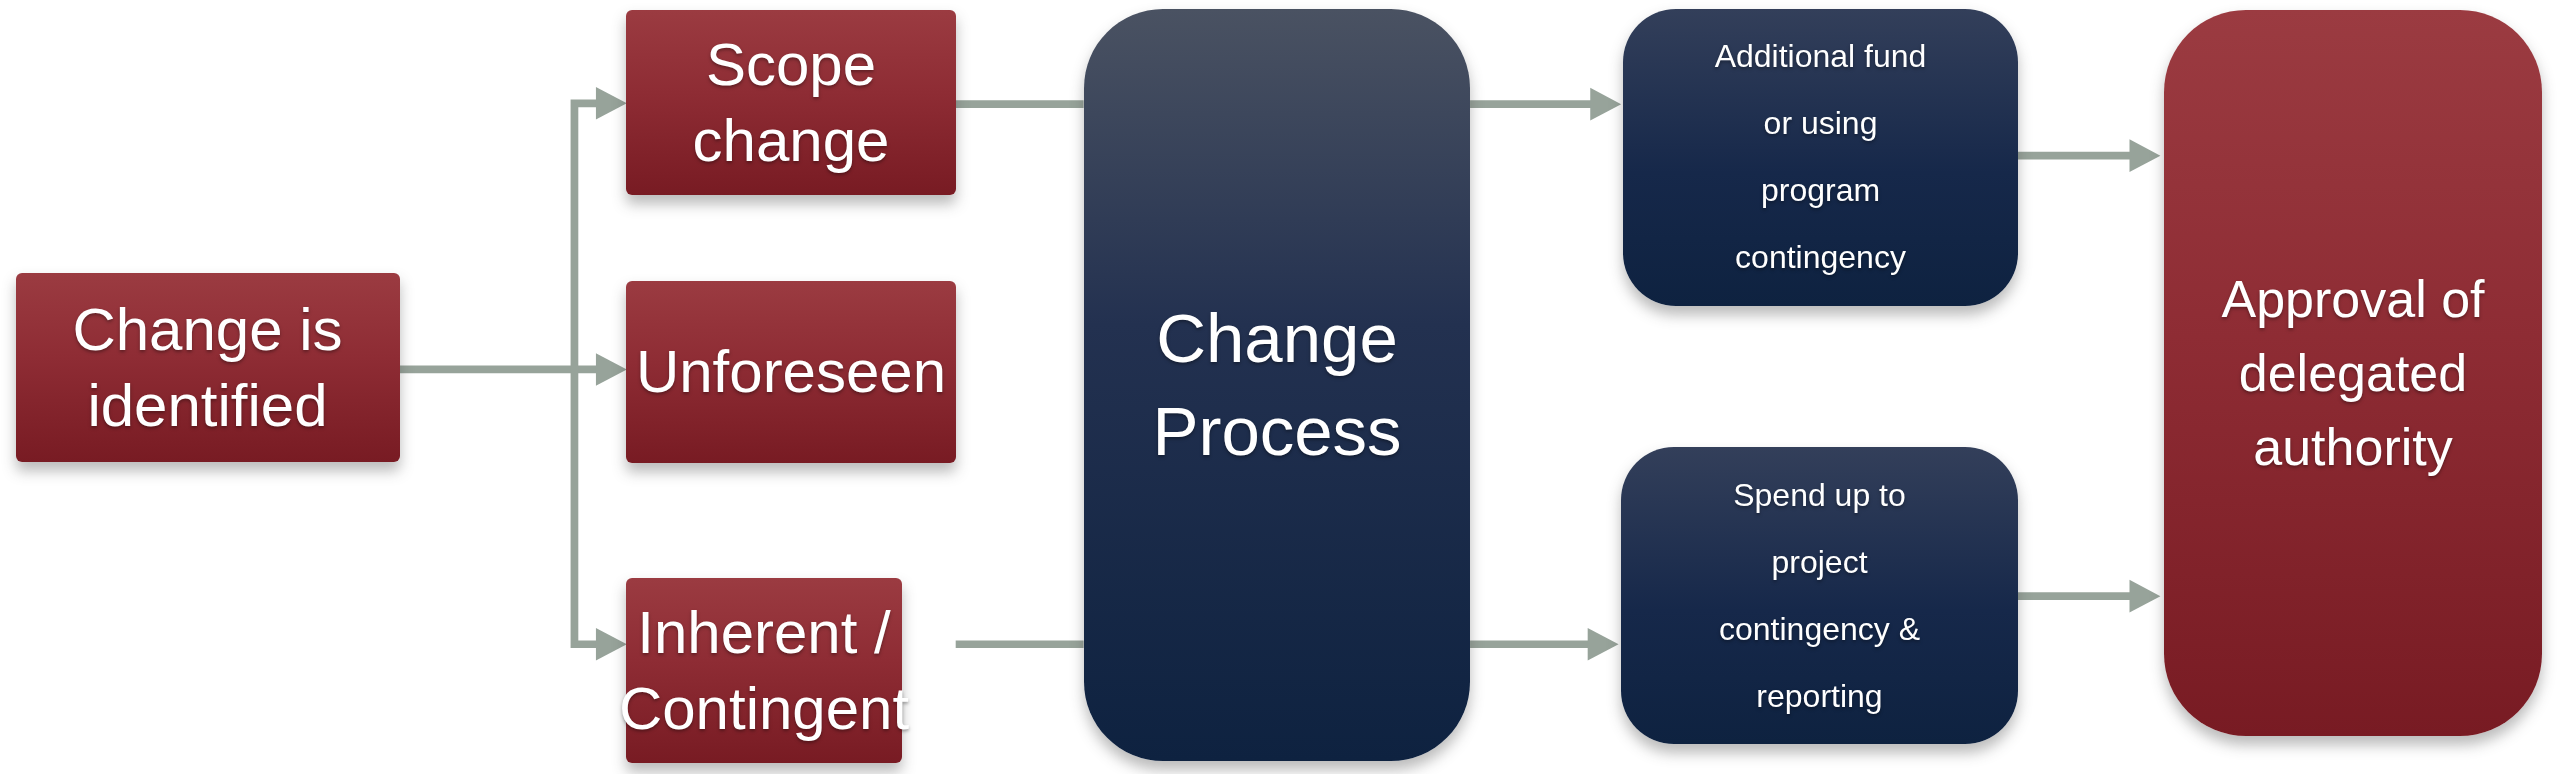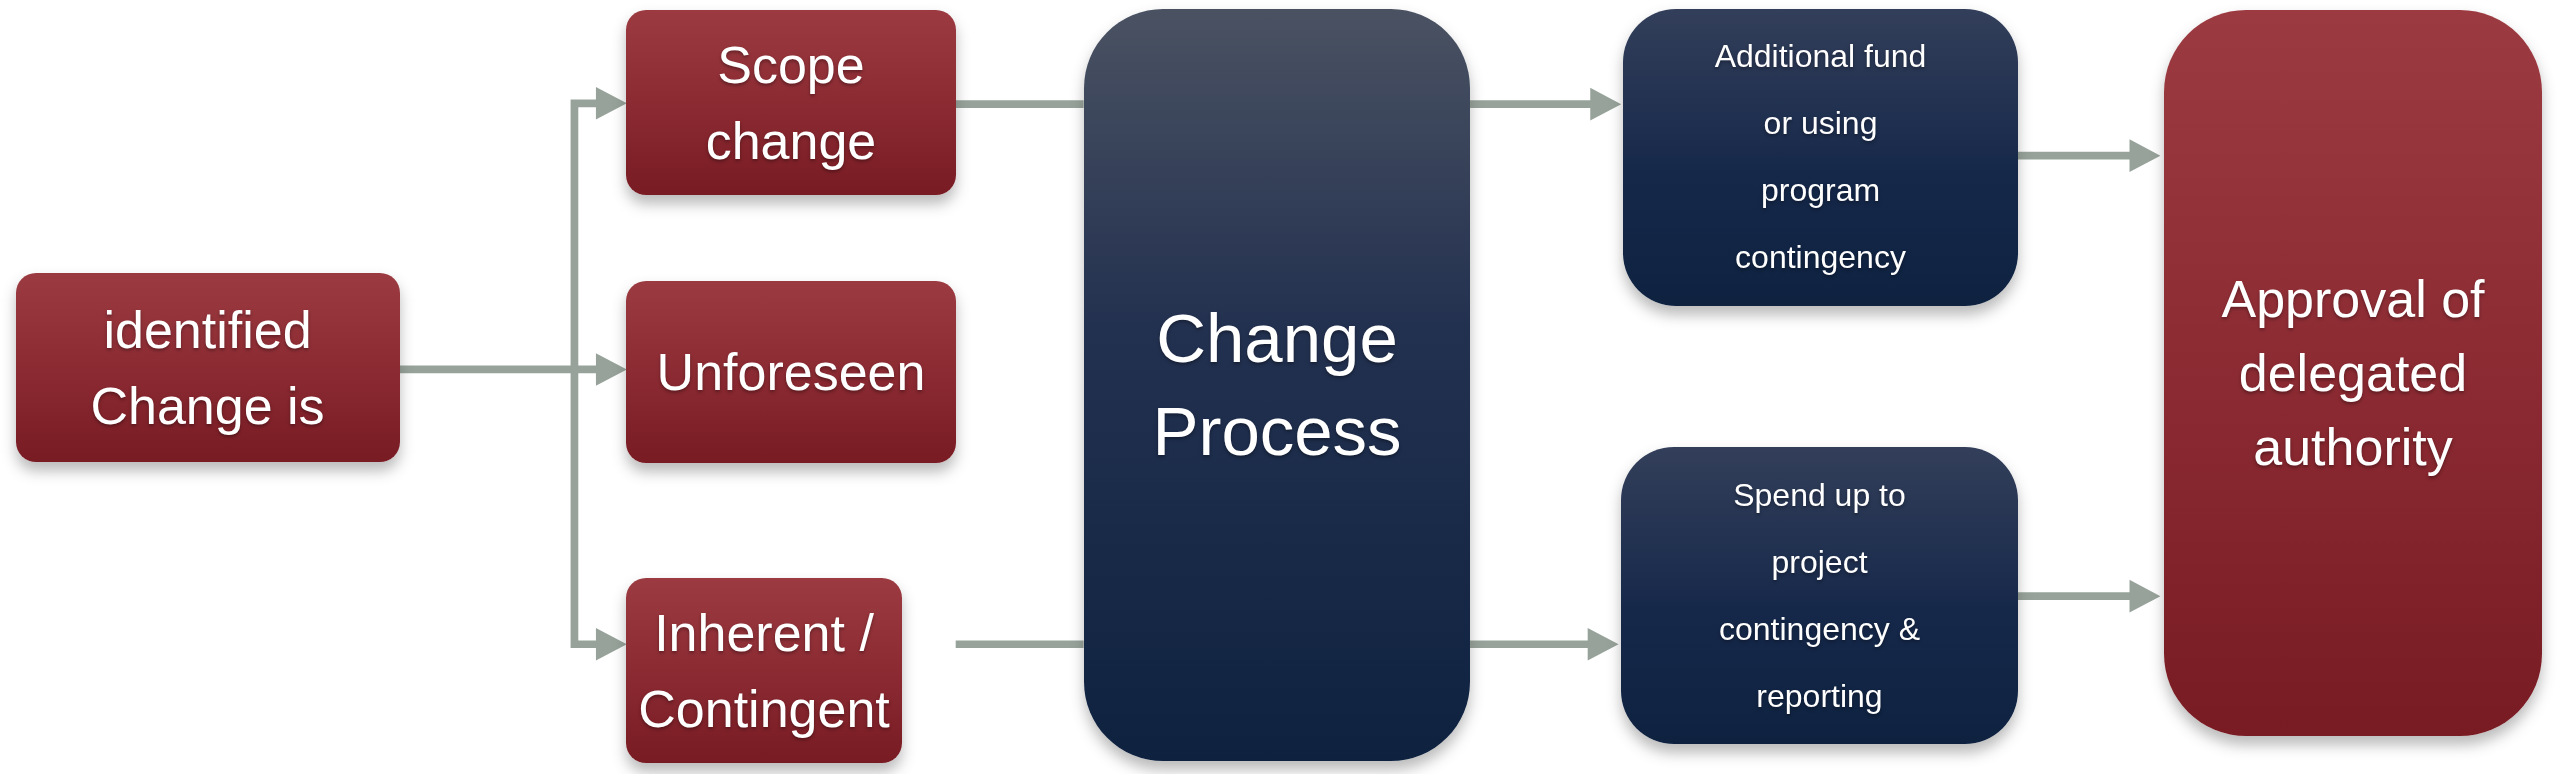--- a/index.html
+++ b/index.html
@@ -31,22 +31,22 @@
     position: absolute;
     display: flex; align-items: center; justify-content: center;
     text-align: center;
     color: var(--text);
     box-shadow: 0 8.6px 13.7px rgba(60,60,60,0.35);
     text-shadow: 0 1.7px 3.4px rgba(0,0,0,0.35);
   }
   .node .label span { display: block; }
   .red-node {
     background: linear-gradient(180deg, var(--red-top) 0%, var(--red-mid) 45%, var(--red-bottom) 100%);
-    border-radius: 20px;
-    font-size: 52px; line-height: 76px;
+    border-radius: 6px;
+    font-size: 60px; line-height: 76px;
   }
   .navy-center {
     background: linear-gradient(180deg, var(--navy-top) 0%, var(--navy-mid) 42%, var(--navy-bottom) 100%);
     border-radius: 79px;
     font-size: 69px; line-height: 93px;
   }
   .navy-small {
     background: linear-gradient(180deg, var(--navy-small-top) 0%, var(--navy-small-mid) 55%, var(--navy-bottom) 100%);
     border-radius: 53px;
     font-size: 32px; line-height: 67px;
@@ -90,22 +90,22 @@
     <polygon class="arrowhead" points="1849,731 1885,750 1849,769"></polygon>
 
     <line class="conn" x1="2350" y1="181" x2="2482" y2="181"></line>
     <polygon class="arrowhead" points="2480,162 2516,181 2480,200"></polygon>
     <line class="conn" x1="2350" y1="694" x2="2482" y2="694"></line>
     <polygon class="arrowhead" points="2480,675 2516,694 2480,713"></polygon>
   </svg>
 
   <div class="node red-node" id="node-change-identified">
     <div class="label">
+      <span>Change is</span>
       <span>identified</span>
-      <span>Change is</span>
     </div>
   </div>
 
   <div class="node red-node" id="node-scope-change">
     <div class="label">
       <span>Scope</span>
       <span>change</span>
     </div>
   </div>
 

